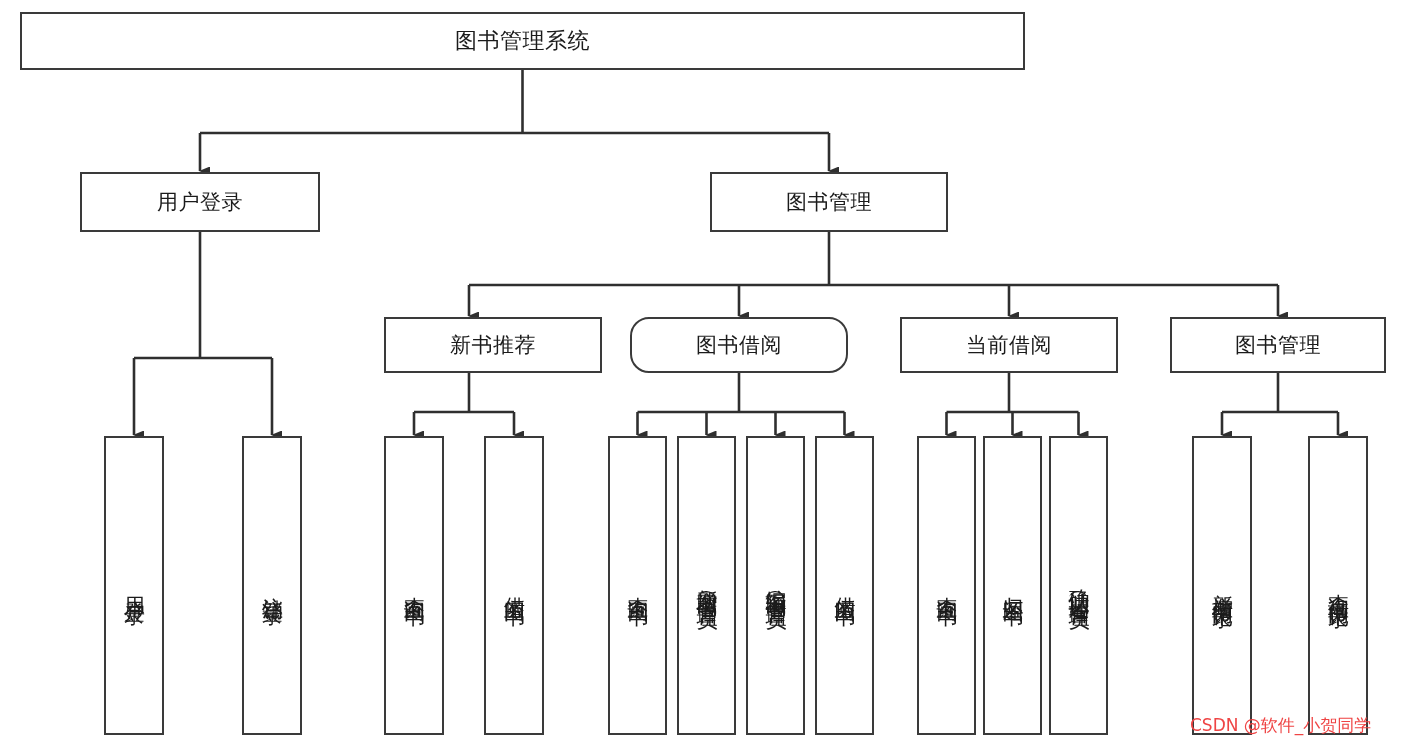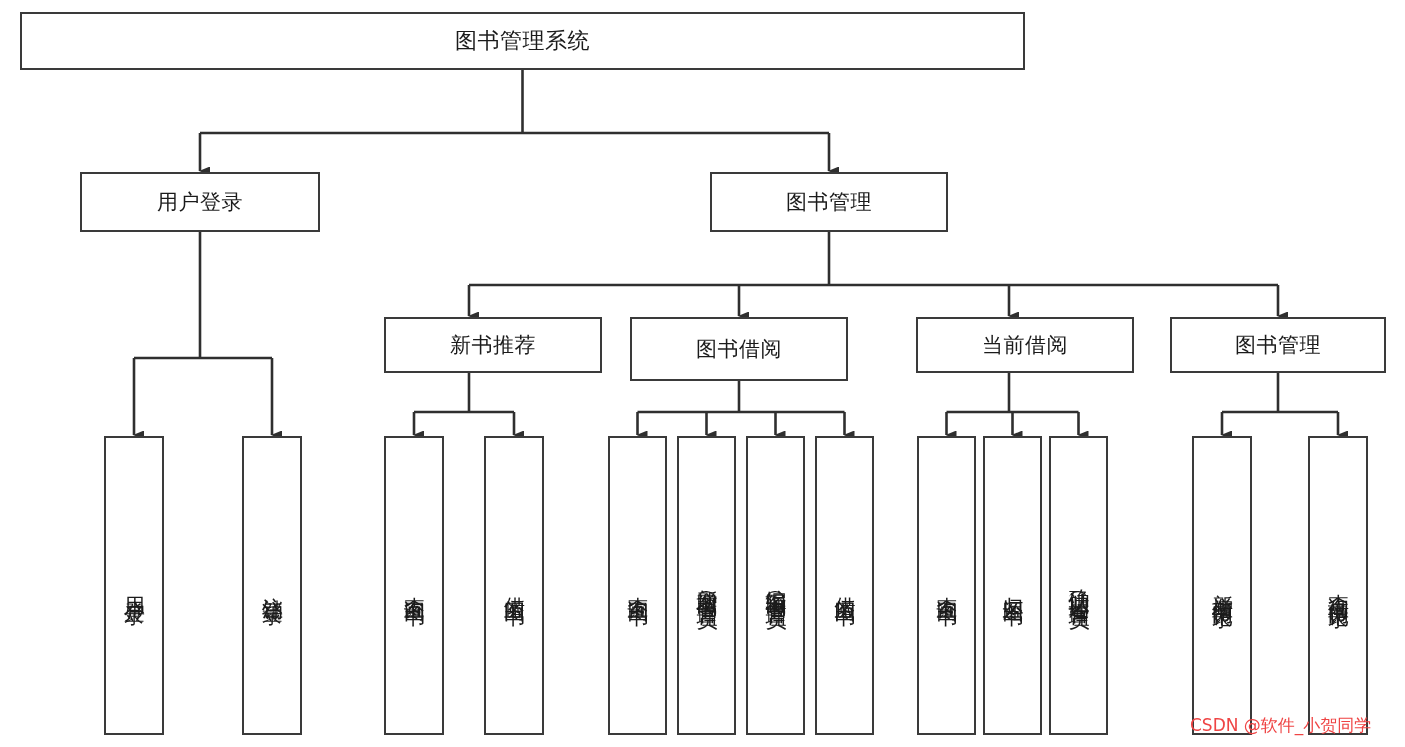--- a/index.html
+++ b/index.html
@@ -117,24 +117,24 @@
       </div>
       <div class="node-box" style="left: 80px; top: 172px; width: 240px; height: 60px;">
         <span class="node-label">用户登录</span>
       </div>
       <div class="node-box" style="left: 710px; top: 172px; width: 238px; height: 60px;">
         <span class="node-label">图书管理</span>
       </div>
       <div class="node-box" style="left: 360px; top: 317px; width: 218px; height: 56px; margin-left: 24px;">
         <span class="node-label">新书推荐</span>
       </div>
-      <div class="node-box" style="left: 630px; top: 317px; width: 218px; height: 64px;">
+      <div class="node-box" style="left: 630px; top: 317px; width: 218px; height: 56px; border-radius: 19px;">
         <span class="node-label">图书借阅</span>
       </div>
-      <div class="node-box" style="left: 900px; top: 317px; width: 218px; height: 56px; margin-left: 16px;">
+      <div class="node-box" style="left: 900px; top: 317px; width: 218px; height: 56px;">
         <span class="node-label">当前借阅</span>
       </div>
       <div class="node-box" style="left: 1170px; top: 317px; width: 216px; height: 56px;">
         <span class="node-label">图书管理</span>
       </div>
       <div class="node-box vertical" style="left: 104px; top: 436px; width: 60px; height: 299px;">
         <span class="node-label">用户登录</span>
       </div>
       <div class="node-box vertical" style="left: 242px; top: 436px; width: 60px; height: 299px;">
         <span class="node-label">注销登录</span>

